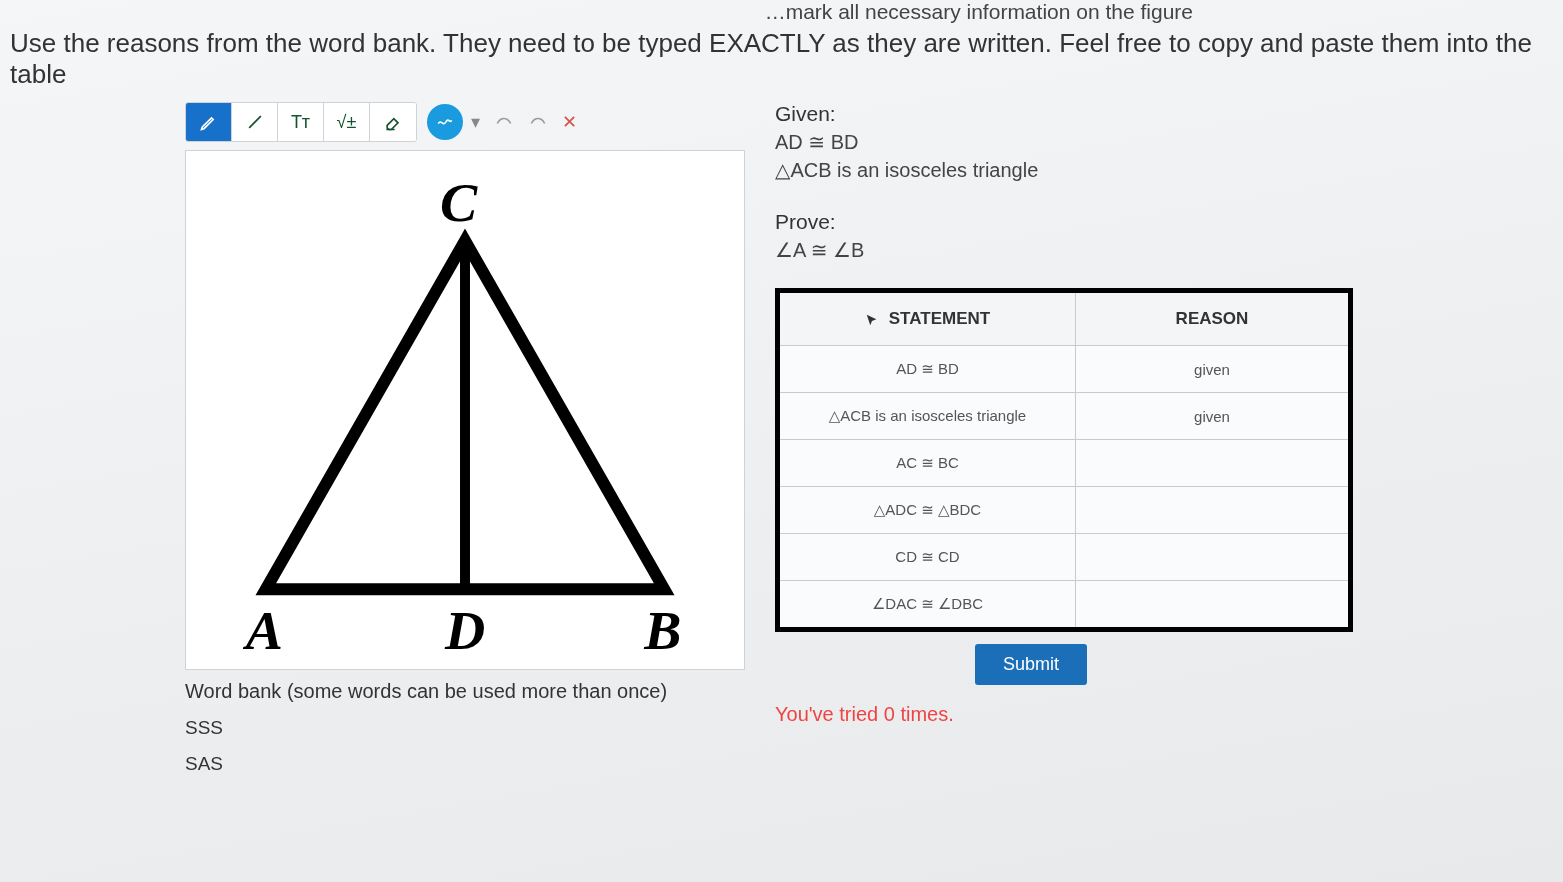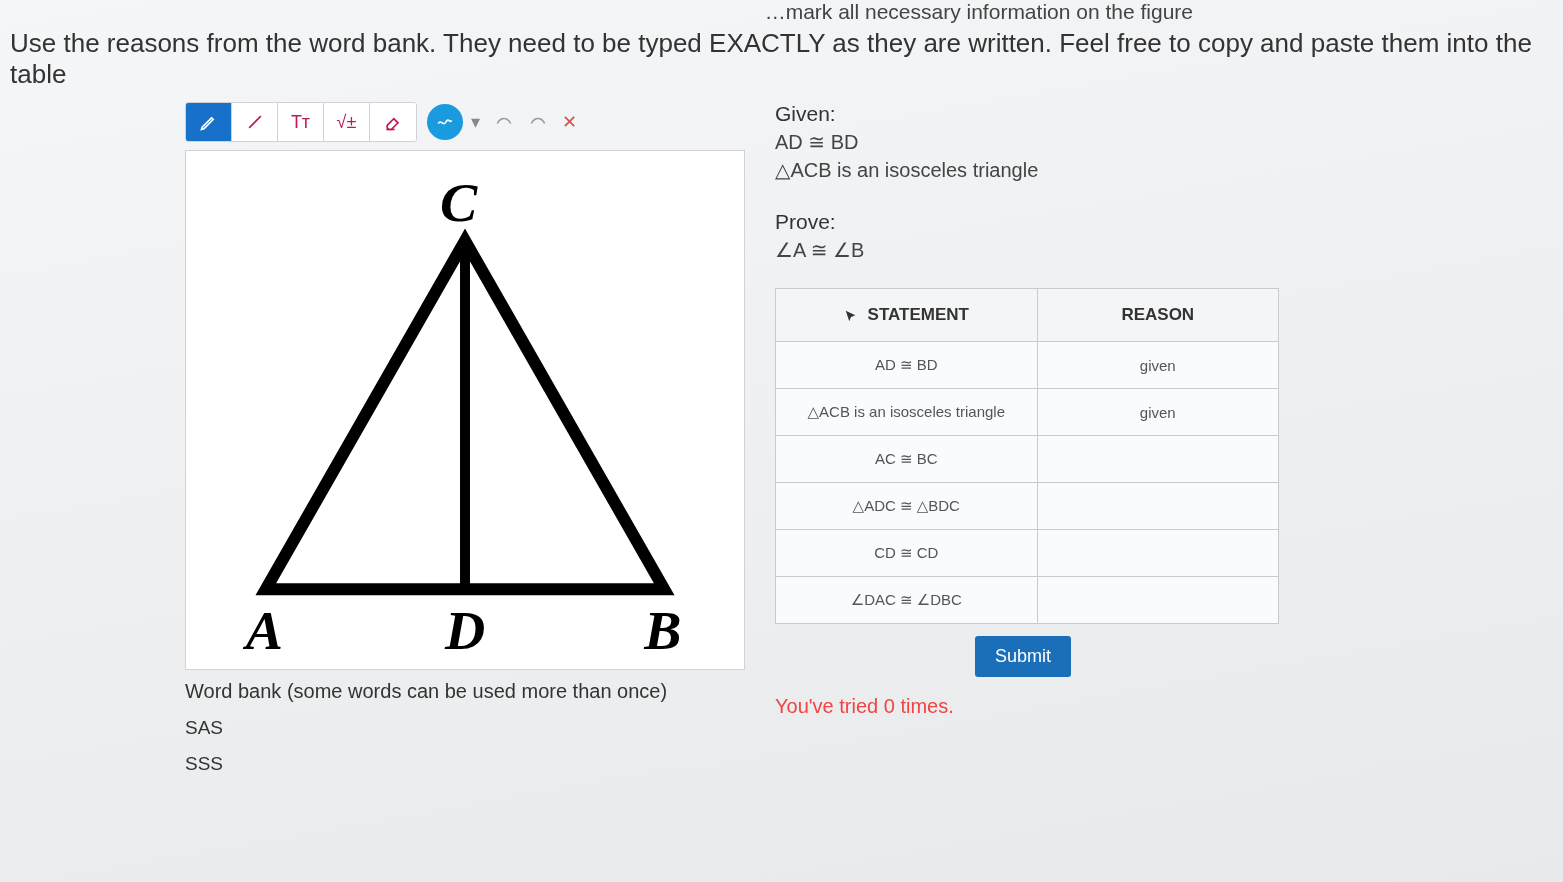--- a/index.html
+++ b/index.html
@@ -47,21 +47,21 @@
       border-radius: 3px;
       overflow: hidden;
       background: #fff;
     }
     .tool-btn {
       width: 46px; height: 38px;
       display: flex; align-items: center; justify-content: center;
       border-right: 1px solid #cfd3d7;
       background: #fff;
       font-size: 18px;
-      color: #be185d;
+      color: #14532d;
       cursor: pointer;
     }
     .tool-btn:last-child { border-right: none; }
     .tool-btn.active { background: #1770c9; color: #fff; }
     .tool-btn svg { width: 20px; height: 20px; }
     .circle-btn {
       width: 36px; height: 36px; border-radius: 50%;
       background: #1a9be0; color: #fff;
       display: flex; align-items: center; justify-content: center;
       margin-left: 10px;
@@ -80,41 +80,41 @@
     .vlabel { font-family: 'Times New Roman', serif; font-style: italic; font-size: 56px; font-weight: bold; }
     .wordbank-title {
       font-size: 20px; font-weight: normal; margin-top: 10px; color: #333;
     }
     .wordbank-item { font-size: 19px; margin-top: 14px; color: #333; }
     .right-col .label { font-weight: normal; font-size: 21px; margin-bottom: 4px; }
     .given-line { font-size: 20px; color: #444; margin-bottom: 4px; }
     .prove-block { margin-top: 28px; margin-bottom: 26px; }
     .proof-table {
       border-collapse: collapse;
-      width: 504px;
+      width: 578px;
       background: #fafbfc;
-      border: 1px solid #000000;
+      border: 5px solid #000000;
     }
     .proof-table th {
       font-size: 17px; font-weight: 600; color: #333;
       padding: 16px 10px; text-align: center;
       border: 1px solid #c7cbd0;
       background: #f4f5f6;
     }
     .proof-table td {
       font-size: 15px; color: #555;
       padding: 14px 10px; text-align: center;
       border: 1px solid #c7cbd0;
       background: #fafbfc;
     }
     .proof-table th:first-child, .proof-table td:first-child { width: 52%; }
     .submit-row { display: flex; align-items: center; gap: 40px; margin-top: 12px; }
     .submit-btn {
       background: #1a6fb8; color: #fff;
-      border: none; padding: 10px 20px;
+      border: none; padding: 10px 28px;
       font-size: 18px; border-radius: 3px;
       cursor: pointer; margin-left: 200px;
     }
     .tries { font-size: 20px; color: #ef4444; margin-top: 18px; }
     .cursor-svg { width: 14px; height: 14px; }
   </style>
 </head>
 <body>
 
 <div class="page">
@@ -174,22 +174,22 @@
           <polygon points="280,90 80,440 480,440" fill="none" stroke="#000" stroke-width="12" stroke-linejoin="miter"></polygon>
           <line x1="280" y1="90" x2="280" y2="440" stroke="#000" stroke-width="10"></line>
           <text x="255" y="70" class="vlabel">C</text>
           <text x="60" y="500" class="vlabel">A</text>
           <text x="260" y="500" class="vlabel">D</text>
           <text x="460" y="500" class="vlabel">B</text>
         </svg>
       </div>
 
       <div class="wordbank-title">Word bank (some words can be used more than once)</div>
+      <div class="wordbank-item">SSS</div>
       <div class="wordbank-item">SAS</div>
-      <div class="wordbank-item">SSS</div>
     </div>
 
     <div class="right-col">
       <div class="label">Given:</div>
       <div class="given-line">AD ≅ BD</div>
       <div class="given-line">△ACB is an isosceles triangle</div>
 
       <div class="prove-block">
         <div class="label">Prove:</div>
         <div class="given-line">∠A ≅ ∠B</div>

